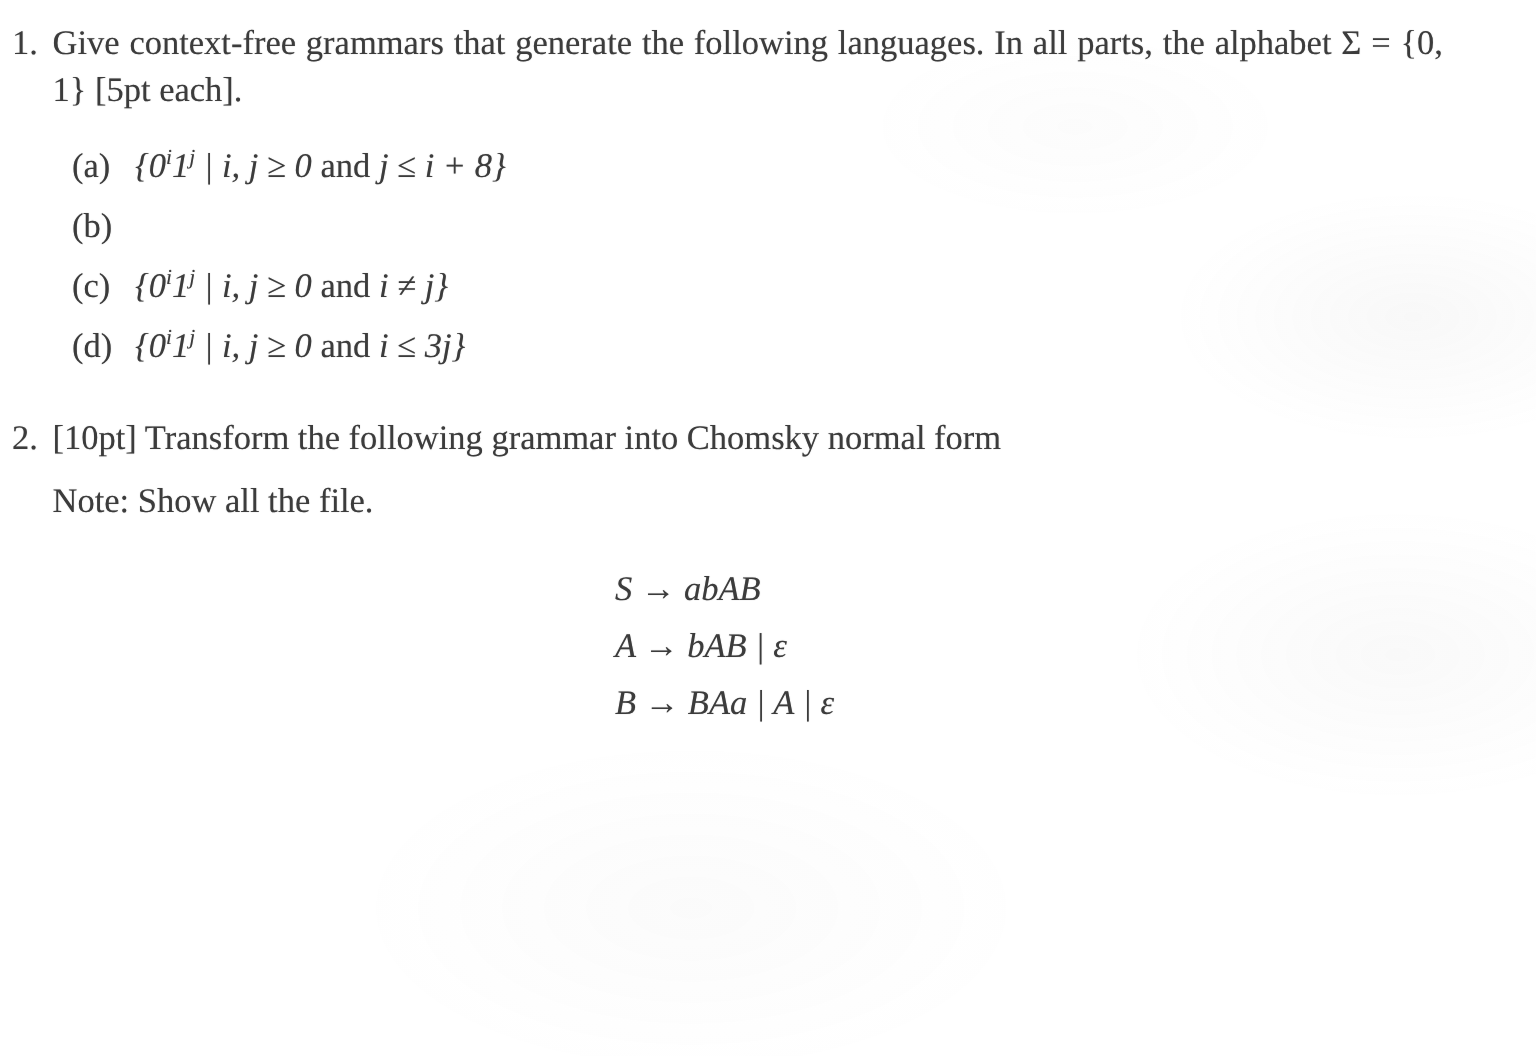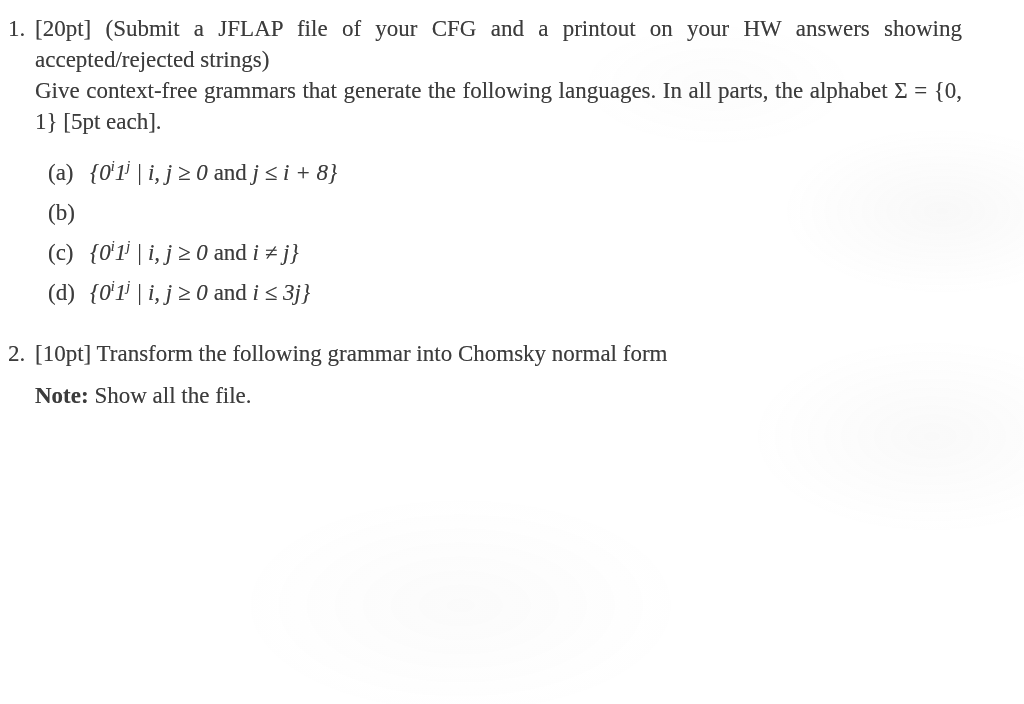--- a/index.html
+++ b/index.html
@@ -22,38 +22,37 @@
   }
   .page { position: relative; padding: 13px 62px 0 8px; }
   .row { display: flex; }
   .num { width: 27px; flex: 0 0 27px; }
   .body { flex: 1; text-align: justify; }
   .subitems { list-style: none; margin-top: 20px; padding-left: 13px; text-align: left; }
   .subitem { display: flex; margin-bottom: 9px; }
   .subitem-label { width: 42px; flex: 0 0 42px; }
   .math { font-style: italic; }
   sup { font-size: 62%; line-height: 0; vertical-align: super; }
-  .bold { font-weight: 700; margin-top: 22px; }
+  .bold { font-weight: 400; margin-top: 22px; }
   .problem-2 { margin-top: 21px; }
   .note { margin-top: 11px; text-align: left; }
   .grammar { margin-left: 375px; margin-top: 25px; line-height: 38px; text-align: left; }
   .remark { margin-left: 27px; margin-top: 60px; text-align: justify; }
 </style>
 </head>
 <body>
 
 <div class="scan-bg"></div>
 
 <div class="page">
 
   <section>
     <div class="row">
       <span class="num">1.</span>
       <div class="body">
-        <p>[20pt] (Submit a JFLAP file of your CFG and a printout on your HW answers showing accepted/rejected strings)</p>
         <p>Give context-free grammars that generate the following languages. In all parts, the alphabet Σ = {0, 1} [5pt each].</p>
 
         <ul class="subitems">
           <li class="subitem">
             <span class="subitem-label">(a)</span>
             <span><span class="math">{0</span><sup class="math">i</sup><span class="math">1</span><sup class="math">j</sup><span class="math"> | i, j ≥ 0 </span><span>and</span><span class="math"> j ≤ i + 8}</span></span>
           </li>
           <li class="subitem">
             <span class="subitem-label">(b)</span>
           </li>
@@ -70,18 +69,23 @@
     </div>
   </section>
 
   <section class="problem-2">
     <div class="row">
       <span class="num">2.</span>
       <div class="body">
         <p>[10pt] Transform the following grammar into Chomsky normal form</p>
         <p class="note"><span class="bold">Note:</span><span> Show all the file.</span></p>
 
+        <div class="grammar">
+          <div class="math">S → abAB</div>
+          <div class="math">A → bAB | ε</div>
+          <div class="math">B → BAa | A | ε</div>
+        </div>
       </div>
     </div>
   </section>
 
 
 </div>
 
 </body></html>

